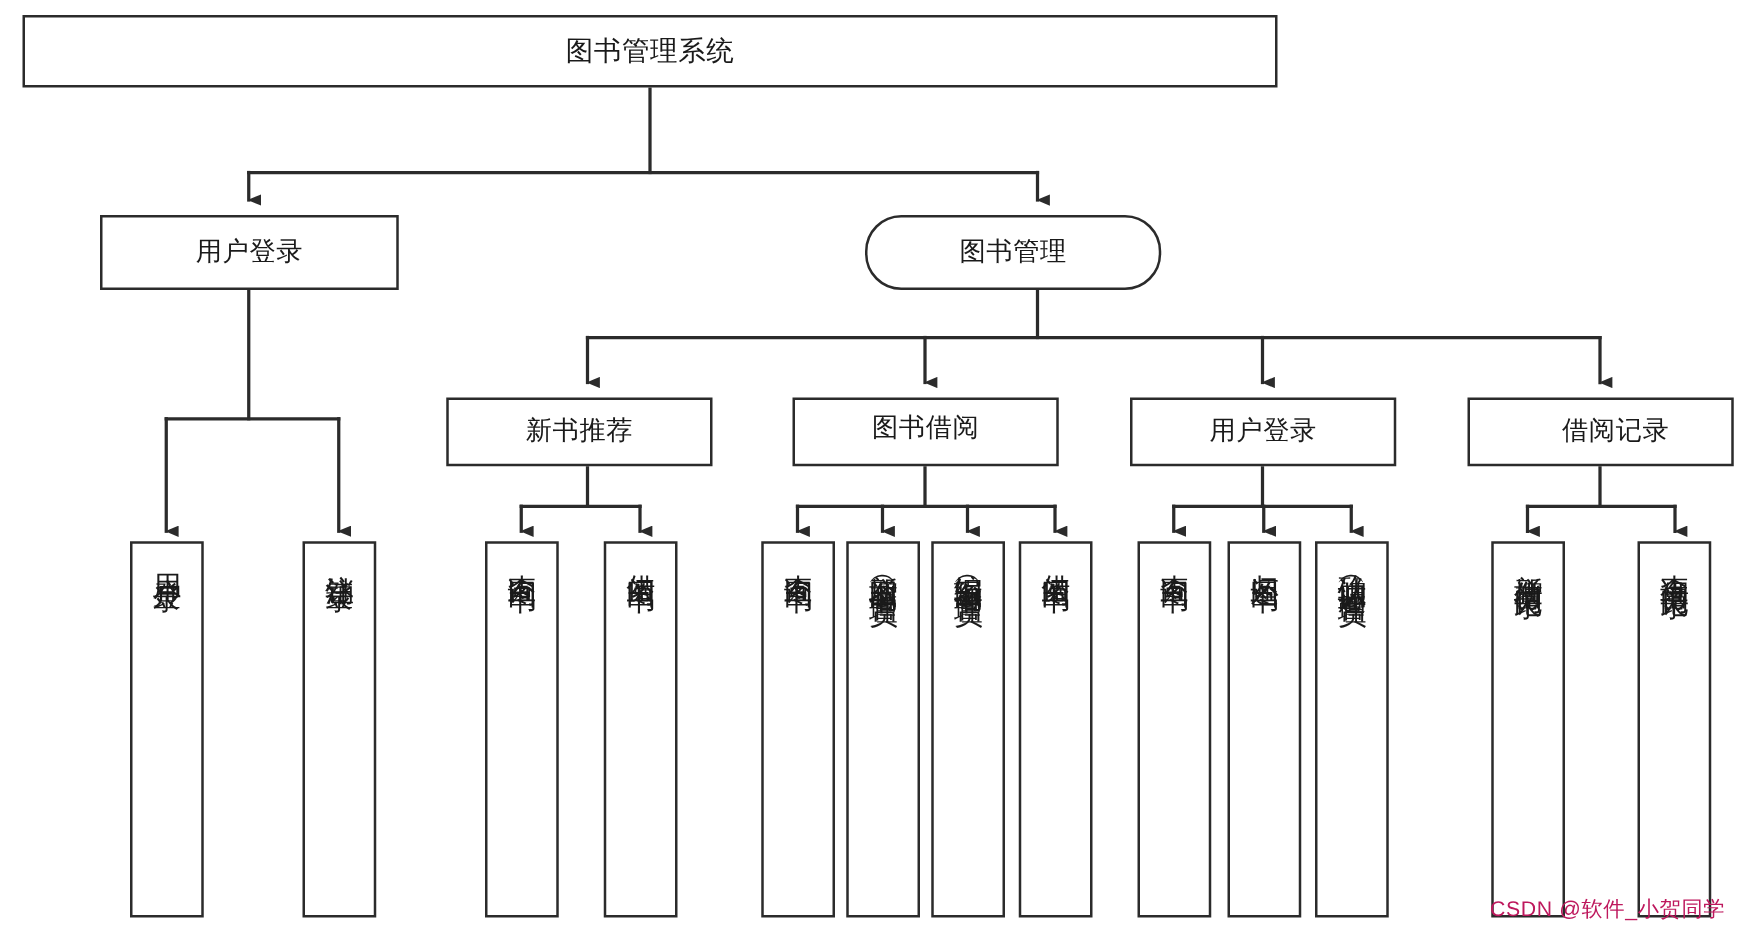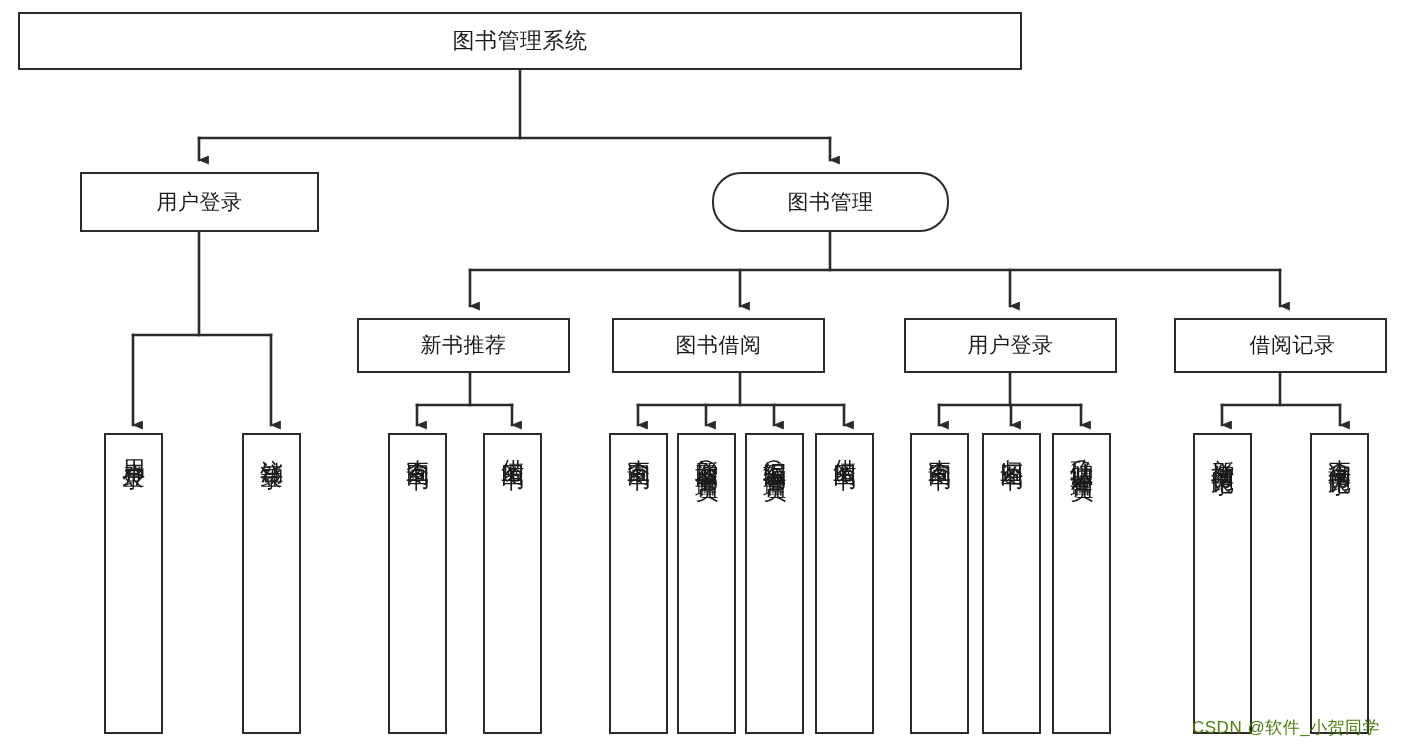--- a/index.html
+++ b/index.html
@@ -53,21 +53,21 @@
   .node.vert .label{
     writing-mode:vertical-rl;
     text-orientation:upright;
     font-size:23px;
     line-height:1.02;
     letter-spacing:3px;
     white-space:nowrap;
   }
   .watermark{
     position:absolute;
-    color:#4d7c0f;
+    color:#be185d;
     font-size:17px;
     letter-spacing:0.5px;
     white-space:nowrap;
     user-select:none;
   }
 </style>
 </head>
 <body>
 
 <div id="canvas">
@@ -124,28 +124,28 @@
     </g>
   </svg>
 
   <div class="node root horiz" style="left:18px; top:12px; width:1004px; height:58px;">
     <span class="label">图书管理系统</span>
   </div>
 
   <div class="node horiz" style="left:80px; top:172px; width:239px; height:60px;">
     <span class="label">用户登录</span>
   </div>
-  <div class="node horiz" style="left:712px; top:172px; width:237px; height:60px;border-radius:29px;">
+  <div class="node horiz" style="left:692px; top:172px; width:237px; height:60px;border-radius:29px;">
     <span class="label">图书管理</span>
   </div>
 
   <div class="node horiz" style="left:357px; top:318px; width:213px; height:55px;">
     <span class="label">新书推荐</span>
   </div>
-  <div class="node horiz" style="left:612px; top:318px; width:213px; height:55px;">
+  <div class="node horiz" style="left:634px; top:318px; width:213px; height:55px;font-family:Liberation Mono, monospace;">
     <span class="label">图书借阅</span>
   </div>
   <div class="node horiz" style="left:904px; top:318px; width:213px; height:55px;">
     <span class="label">用户登录</span>
   </div>
   <div class="node horiz" style="left:1174px; top:318px; width:213px; height:55px;padding-left:24px;">
     <span class="label">借阅记录</span>
   </div>
 
   <div class="node vert" style="left:104px; top:433px; width:59px; height:301px;">

